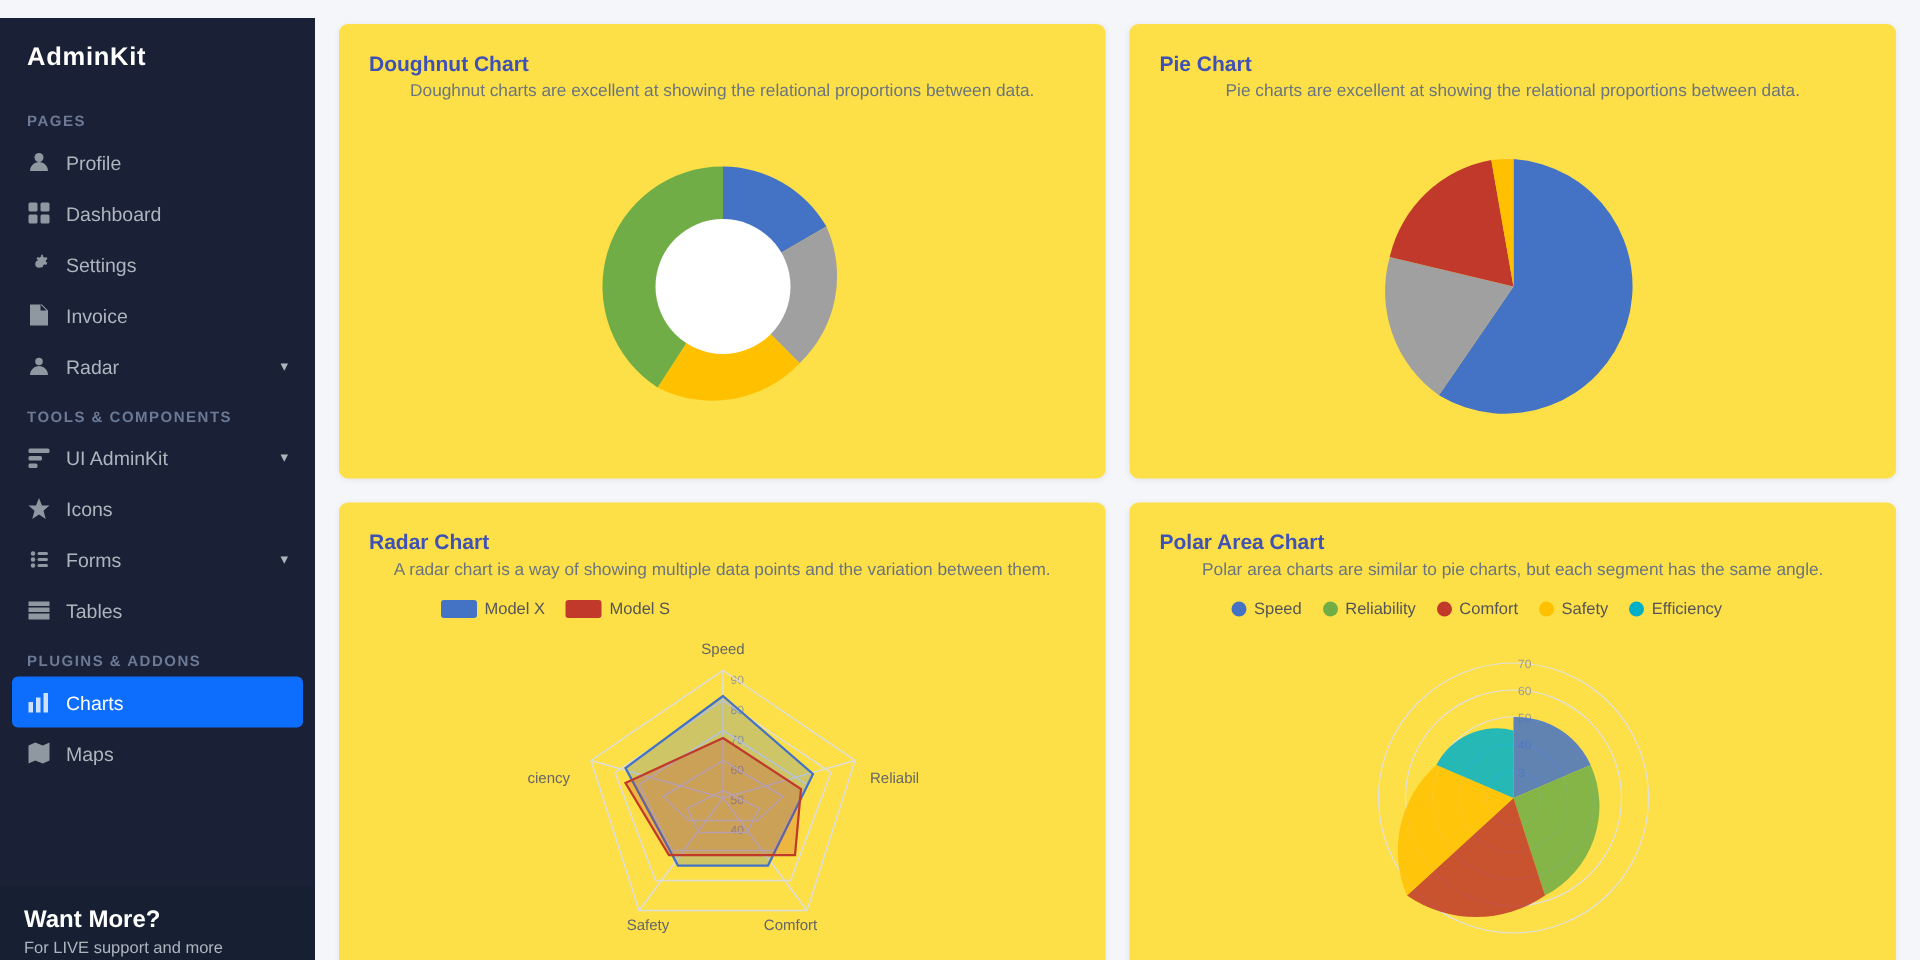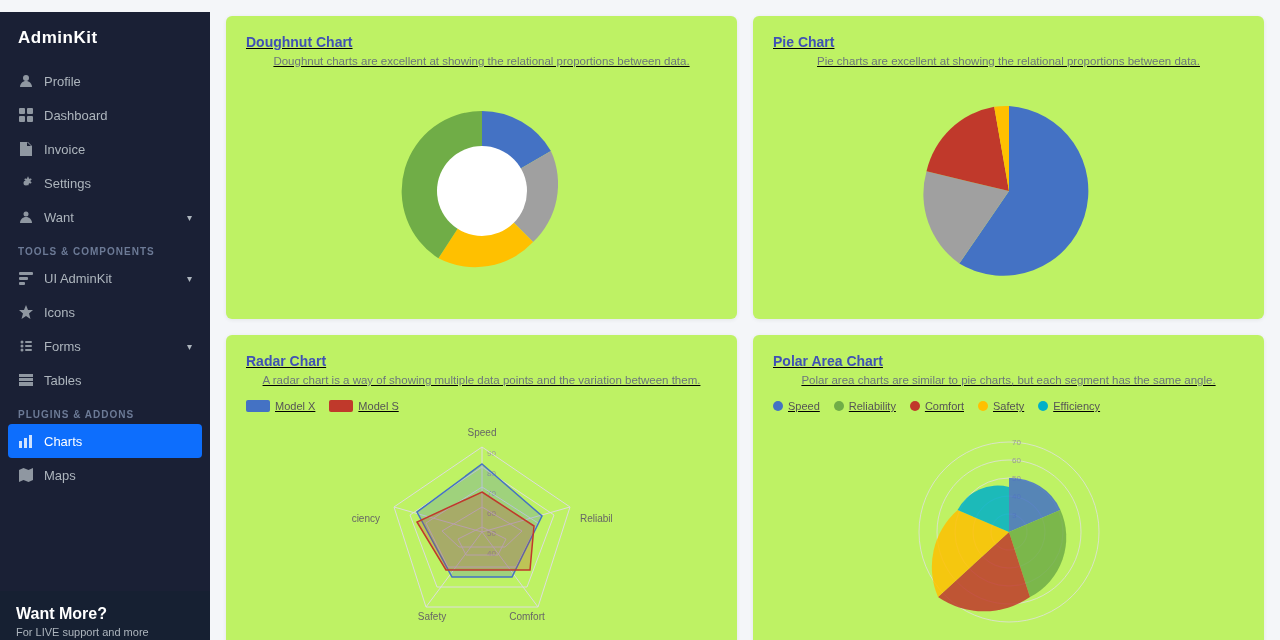--- a/index.html
+++ b/index.html
@@ -61,25 +61,24 @@
       background: #f4f6f9;
       padding: 16px;
       display: grid;
       grid-template-columns: 1fr 1fr;
       grid-template-rows: auto auto;
       gap: 16px;
       align-content: start;
     }
 
     .chart-card {
-      background: #bef264;
+      background: #fde047;
       border-radius: 6px;
       padding: 18px 20px;
       box-shadow: 0 1px 4px rgba(0,0,0,0.07);
-      text-decoration: underline;
     }
     .chart-title {
       font-size: 14px;
       font-weight: 600;
       color: #3f51b5;
       margin-bottom: 3px;
     }
     .chart-desc {
       font-size: 11.5px;
       color: #6c757d;
@@ -95,31 +94,33 @@
     }
 
     
     .legend {
       display: flex;
       gap: 14px;
       flex-wrap: wrap;
       margin-bottom: 10px;
       font-size: 11px;
       color: #555;
+      margin-left: 48px;
     }
     .legend-item { display: flex; align-items: center; gap: 5px; }
     .legend-dot { width: 24px; height: 12px; border-radius: 2px; }
     .legend-dot-circle { width: 10px; height: 10px; border-radius: 50%; }
   </style>
 </head>
 <body>
 
 <nav class="sidebar">
   <div class="sidebar-brand">AdminKit</div>
 
+  <div class="sidebar-section-label">Pages</div>
 
   <div class="sidebar-item">
     <span class="icon">
       <svg viewBox="0 0 16 16" fill="currentColor">
           <circle cx="8" cy="5" r="3"></circle>
           <path d="M2 14c0-3.3 2.7-6 6-6s6 2.7 6 6"></path>
         </svg>
     </span>
     <span>Profile</span>
   </div>
@@ -132,44 +133,44 @@
           <rect x="1" y="9" width="6" height="6" rx="1"></rect>
           <rect x="9" y="9" width="6" height="6" rx="1"></rect>
         </svg>
     </span>
     <span>Dashboard</span>
   </div>
 
   <div class="sidebar-item">
     <span class="icon">
       <svg viewBox="0 0 16 16" fill="currentColor">
+          <path d="M8 10.5a2.5 2.5 0 1 0 0-5 2.5 2.5 0 0 0 0 5zm5.7-3.2l-1.1-.6a4.8 4.8 0 0 0 0-1.4l1.1-.6-.8-1.4-1.1.6A4.9 4.9 0 0 0 10.6 3V1.8H9.4V3A4.9 4.9 0 0 0 8.2 3.9l-1.1-.6-.8 1.4 1.1.6a4.8 4.8 0 0 0 0 1.4l-1.1.6.8 1.4 1.1-.6A4.9 4.9 0 0 0 9.4 9v1.2h1.2V9a4.9 4.9 0 0 0 1.2-.9l1.1.6.8-1.9z"></path>
+        </svg>
+    </span>
+    <span>Settings</span>
+  </div>
+
+  <div class="sidebar-item">
+    <span class="icon">
+      <svg viewBox="0 0 16 16" fill="currentColor">
           <path d="M4 1h6l4 4v10H2V1h2zm5 0v4h4"></path>
         </svg>
     </span>
     <span>Invoice</span>
-  </div>
-
-  <div class="sidebar-item">
-    <span class="icon">
-      <svg viewBox="0 0 16 16" fill="currentColor">
-          <path d="M8 10.5a2.5 2.5 0 1 0 0-5 2.5 2.5 0 0 0 0 5zm5.7-3.2l-1.1-.6a4.8 4.8 0 0 0 0-1.4l1.1-.6-.8-1.4-1.1.6A4.9 4.9 0 0 0 10.6 3V1.8H9.4V3A4.9 4.9 0 0 0 8.2 3.9l-1.1-.6-.8 1.4 1.1.6a4.8 4.8 0 0 0 0 1.4l-1.1.6.8 1.4 1.1-.6A4.9 4.9 0 0 0 9.4 9v1.2h1.2V9a4.9 4.9 0 0 0 1.2-.9l1.1.6.8-1.9z"></path>
-        </svg>
-    </span>
-    <span>Settings</span>
   </div>
 
 
   <div class="sidebar-item">
     <span class="icon">
       <svg viewBox="0 0 16 16" fill="currentColor">
           <circle cx="8" cy="5" r="2.5"></circle>
           <path d="M2 14c0-3.3 2.7-6 6-6s6 2.7 6 6"></path>
         </svg>
     </span>
-    <span>Want</span>
+    <span>Radar</span>
     <span class="chevron">▾</span>
   </div>
 
   <div class="sidebar-section-label">Tools &amp; Components</div>
 
   <div class="sidebar-item">
     <span class="icon">
       <svg viewBox="0 0 16 16" fill="currentColor">
           <rect x="1" y="2" width="14" height="3" rx="1"></rect>
           <rect x="1" y="7" width="9" height="3" rx="1"></rect>

